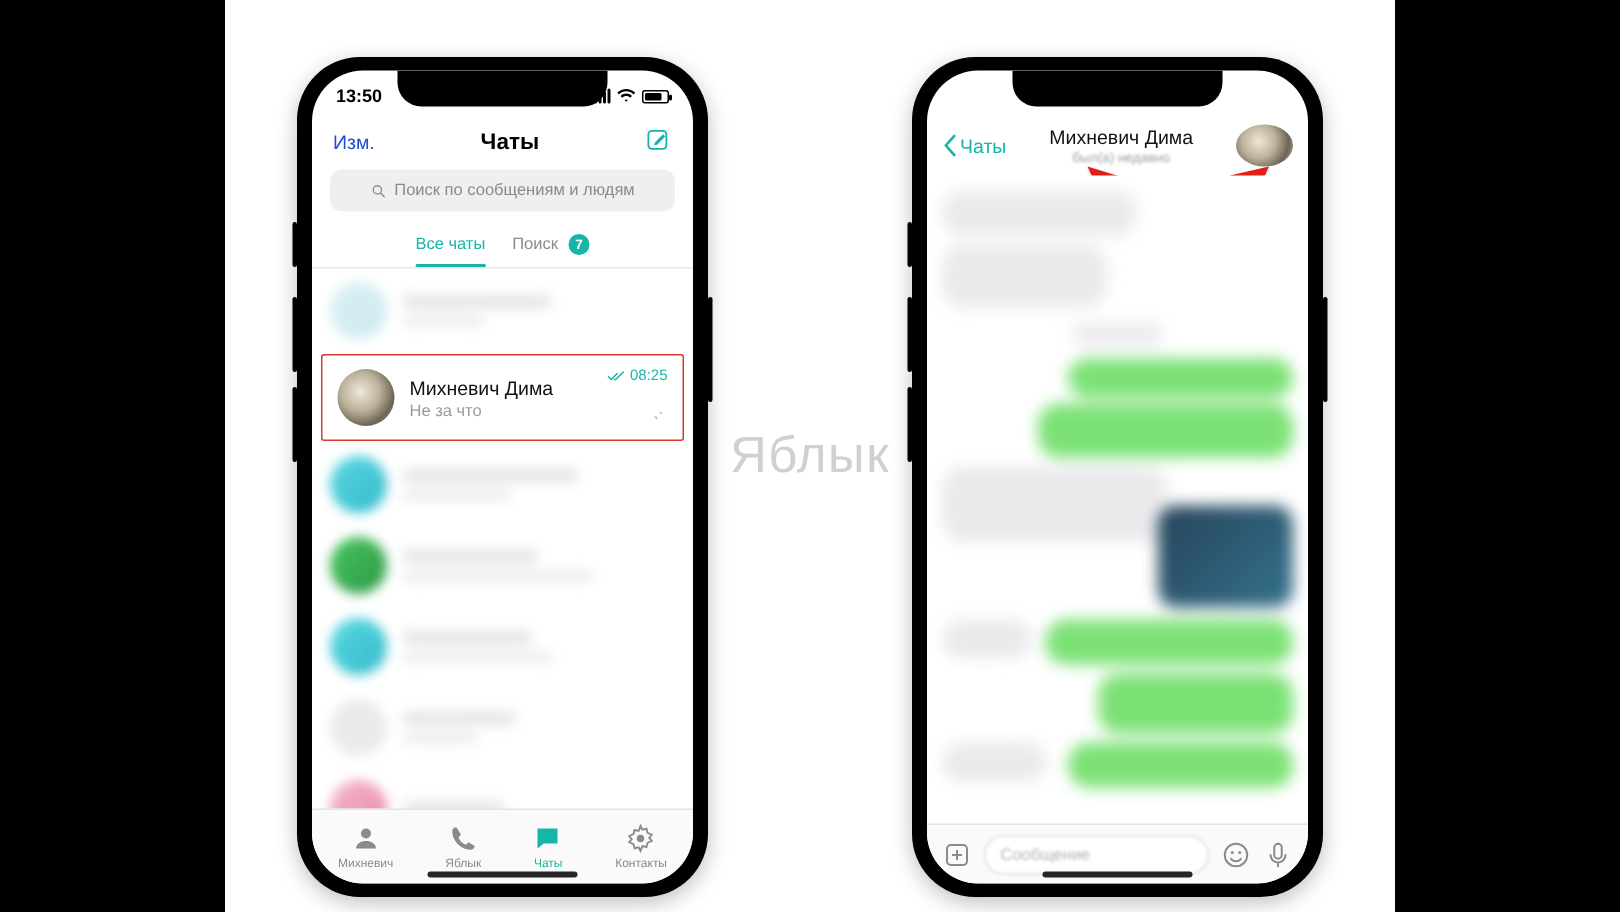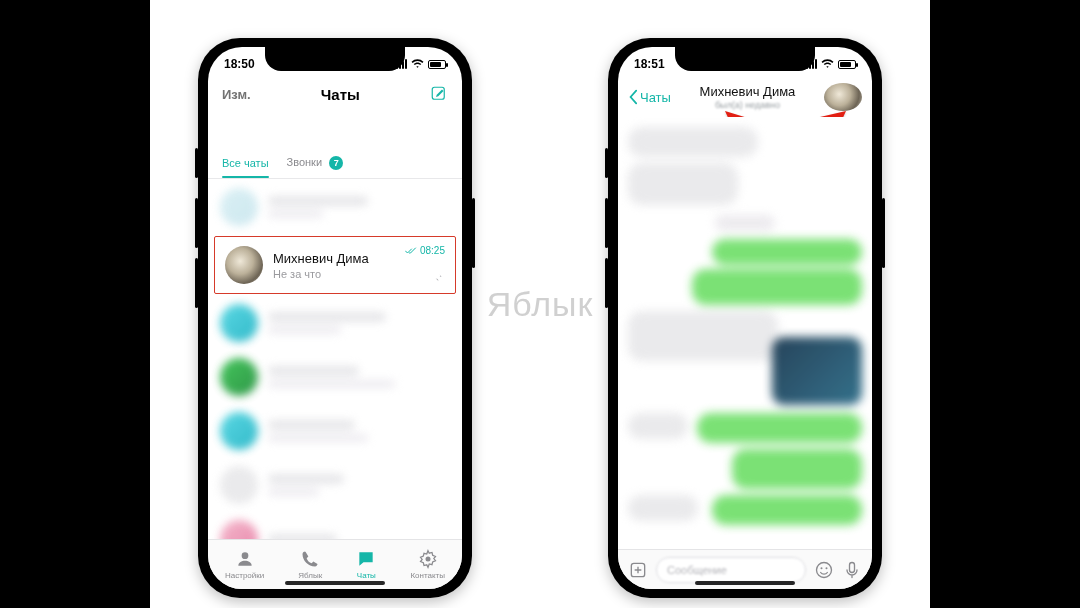--- a/index.html
+++ b/index.html
@@ -51,34 +51,35 @@
   .sig span:nth-child(3){height:8px}.sig span:nth-child(4){height:10px}
   .batt { width:18px; height:9px; border:1px solid #000; border-radius:2px; position:relative; }
   .batt::after{content:"";position:absolute;right:-3px;top:2px;width:2px;height:4px;background:#000;border-radius:1px;}
   .batt .fill{position:absolute;left:1px;top:1px;bottom:1px;width:70%;background:#000;border-radius:1px;}
 
   
   .hdr1 {
     position:absolute; top:30px; left:0; right:0; height:34px;
     display:flex; align-items:center; justify-content:space-between; padding:0 14px;
   }
-  .hdr1 .edit { color:#737373; font-size:13px;font-weight:bold; }
+  .hdr1 .edit { color:#1d4ed8; font-size:13px; }
   .hdr1 .title { font-size:15px; font-weight:600; color:#000; }
   .compose { width:18px; height:18px; }
   .searchbar {
     position:absolute; top:66px; left:12px; right:12px; height:28px;
     background:#efeff1; border-radius:8px;
     display:flex; align-items:center; justify-content:center;
     font-size:11px; color:#8a8a8e; gap:5px;
   }
   .tabs {
     position:absolute; top:100px; left:0; right:0; height:32px;
     display:flex; gap:18px; align-items:center; padding:0 14px;
     font-size:11px; color:#8a8a8e;
     border-bottom:1px solid #e8e8ea;
+    justify-content:center;
   }
   .tabs .tab.active { color:#15b6a8; position:relative; }
   .tabs .tab.active::after{
     content:""; position:absolute; left:0; right:0; bottom:-9px; height:2px;
     background:#15b6a8; border-radius:1px;
   }
   .tabs .badge{
     display:inline-flex; align-items:center; justify-content:center;
     min-width:14px; height:14px; border-radius:7px;
     background:#15b6a8; color:#fff; font-size:9px; font-weight:600; padding:0 3px; margin-left:4px;
@@ -162,21 +163,21 @@
 <div class="stage">
   <div class="watermark">Яблык</div>
 
   <div class="phone left">
     <div class="side-btn sb1"></div>
       <div class="side-btn sb2"></div>
     <div class="side-btn sb3"></div>
       <div class="side-btn sb4"></div>
     <div class="screen">
       <div class="statusbar">
-        <span>18:50</span>
+        <span>13:50</span>
         <div class="sb-right">
           <div class="sig">
               <span></span>
               <span></span>
               <span></span>
               <span></span>
             </div>
           <svg width="13" height="10" viewBox="0 0 24 18">
               <path d="M12 16l-2-2c1.1-1.1 2.9-1.1 4 0l-2 2zm-5-5l-2-2c3.9-3.9 10.1-3.9 14 0l-2 2c-2.8-2.8-7.2-2.8-10 0zm-4-4L1 5c6.1-6.1 15.9-6.1 22 0l-2 2c-5-5-13-5-18 0z" fill="#000"></path>
             </svg>
@@ -189,25 +190,32 @@
 
       <div class="hdr1">
         <span class="edit">Изм.</span>
         <span class="title">Чаты</span>
         <svg class="compose" viewBox="0 0 24 24">
             <rect x="3" y="3" width="16" height="16" rx="3" fill="none" stroke="#15b6a8" stroke-width="1.6"></rect>
             <path d="M9 13l7-7 2 2-7 7-3 1 1-3z" fill="#15b6a8"></path>
           </svg>
       </div>
 
+      <div class="searchbar">
+        <svg width="11" height="11" viewBox="0 0 24 24">
+            <circle cx="10" cy="10" r="6" fill="none" stroke="#8a8a8e" stroke-width="2"></circle>
+            <line x1="15" y1="15" x2="20" y2="20" stroke="#8a8a8e" stroke-width="2" stroke-linecap="round"></line>
+          </svg>
+        <span>Поиск по сообщениям и людям</span>
+      </div>
 
       <div class="tabs">
         <span class="tab active">Все чаты</span>
         <span class="tab">
-          <span>Звонки</span>
+          <span>Поиск</span>
           <span class="badge">7</span>
         </span>
       </div>
 
       <div class="chatlist">
         <div class="row blurred">
           <div class="av pale"></div>
           <div class="txtblob">
               <div class="bar1" style="width:55%"></div>
               <div class="bar2" style="width:30%"></div>
@@ -269,21 +277,21 @@
         </div>
 
       </div>
 
       <div class="tabbar">
         <div class="item">
           <svg width="20" height="20" viewBox="0 0 24 24">
               <circle cx="12" cy="8" r="4" fill="#8a8a8e"></circle>
               <path d="M4 20c0-4 4-6 8-6s8 2 8 6" fill="#8a8a8e"></path>
             </svg>
-          <span>Настройки</span>
+          <span>Михневич</span>
         </div>
         <div class="item">
           <svg width="20" height="20" viewBox="0 0 24 24">
               <path d="M6 3c-1 0-3 1-3 3 0 8 7 15 15 15 2 0 3-2 3-3l-5-3-2 2c-3-1-5-3-6-6l2-2-3-5z" fill="#8a8a8e"></path>
             </svg>
           <span>Яблык</span>
         </div>
         <div class="item active">
           <svg width="20" height="20" viewBox="0 0 24 24">
               <path d="M4 4h16v12H9l-5 4V4z" fill="#15b6a8"></path>
@@ -302,37 +310,20 @@
       <div class="home-ind"></div>
     </div>
   </div>
 
   <div class="phone right">
     <div class="side-btn sb1"></div>
       <div class="side-btn sb2"></div>
     <div class="side-btn sb3"></div>
       <div class="side-btn sb4"></div>
     <div class="screen">
-      <div class="statusbar">
-        <span>18:51</span>
-        <div class="sb-right">
-          <div class="sig">
-              <span></span>
-              <span></span>
-              <span></span>
-              <span></span>
-            </div>
-          <svg width="13" height="10" viewBox="0 0 24 18">
-              <path d="M12 16l-2-2c1.1-1.1 2.9-1.1 4 0l-2 2zm-5-5l-2-2c3.9-3.9 10.1-3.9 14 0l-2 2c-2.8-2.8-7.2-2.8-10 0zm-4-4L1 5c6.1-6.1 15.9-6.1 22 0l-2 2c-5-5-13-5-18 0z" fill="#000"></path>
-            </svg>
-          <div class="batt">
-              <div class="fill"></div>
-            </div>
-        </div>
-      </div>
       <div class="notch"></div>
 
       <div class="hdr2">
         <div class="back">
           <svg width="10" height="16" viewBox="0 0 12 20">
               <path d="M10 2L3 10l7 8" fill="none" stroke="#15b6a8" stroke-width="2.2" stroke-linecap="round"></path>
             </svg>
           <span>Чаты</span>
         </div>
         <div class="center">

